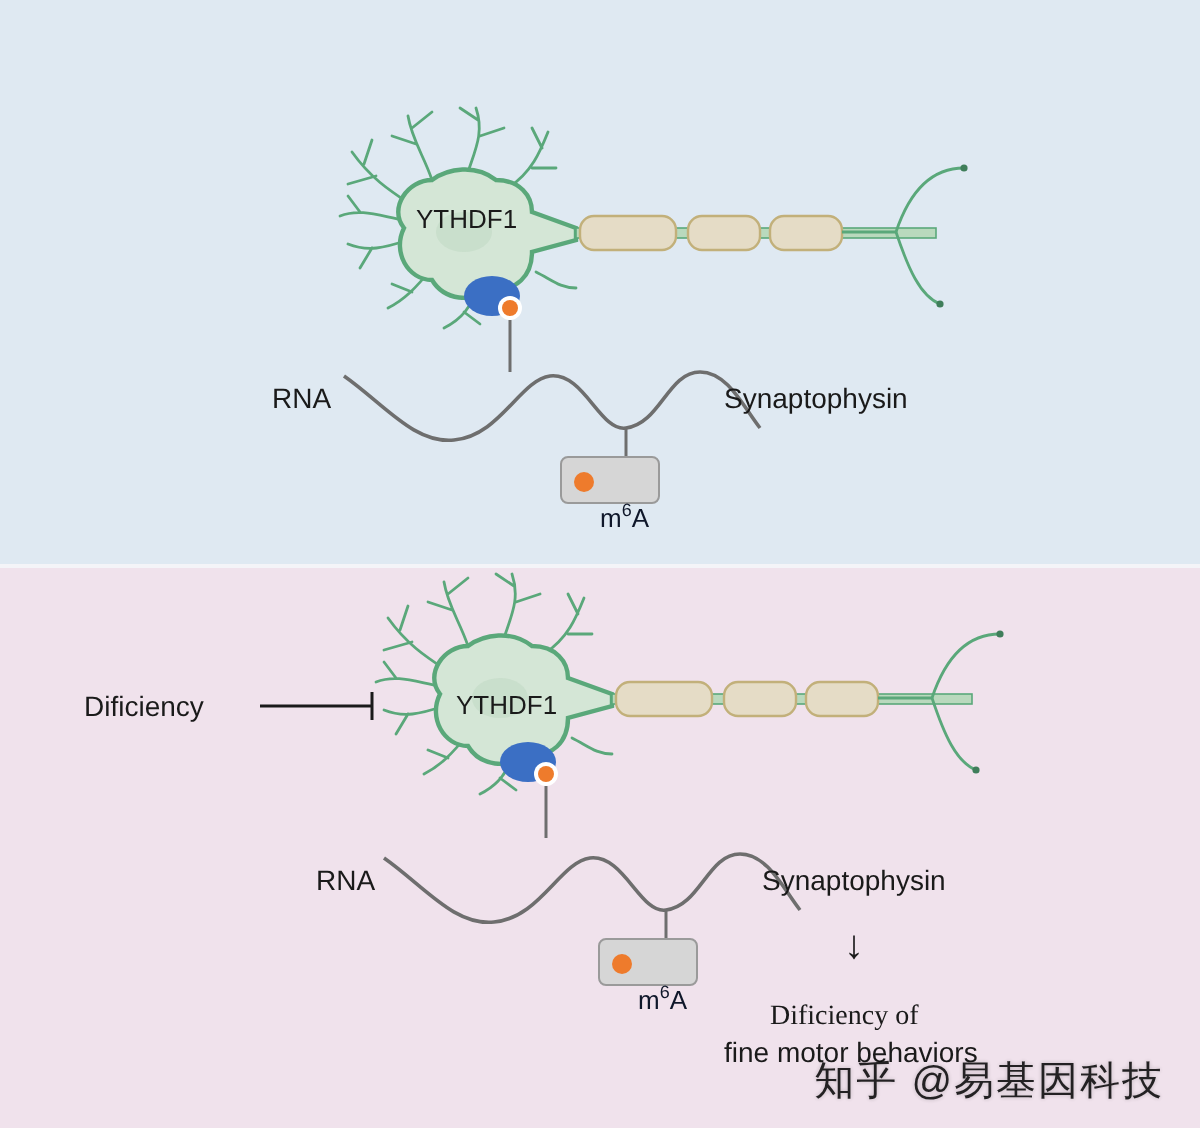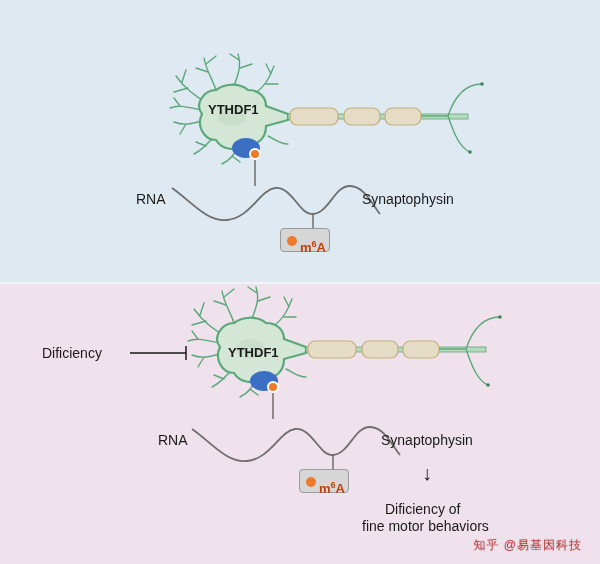--- a/index.html
+++ b/index.html
@@ -3,26 +3,26 @@
 <meta charset="utf-8">
 <style>
   html,body{margin:0;padding:0;background:#ffffff;}
   body{width:600px;height:564px;position:relative;overflow:hidden;font-family:"Liberation Sans",sans-serif;}
   .panel{position:absolute;left:0;width:600px;}
   .panel-top{top:0;height:282px;background:#dfe9f2;}
   .panel-bottom{top:284px;height:280px;background:#f0e2ec;}
   .divider{position:absolute;left:0;top:282px;width:600px;height:2px;background:#f4f4f8;}
   svg{position:absolute;left:0;top:0;}
   .lbl{position:absolute;color:#1a1a1a;font-size:14px;white-space:nowrap;}
-  .cell-lbl{font-size:13px;font-weight:bold;}
+  .cell-lbl{font-size:13px;}
   .m6a-box{position:absolute;width:50px;height:24px;background:#d6d6d6;border:1px solid #9a9a9a;border-radius:4px;box-sizing:border-box;}
   .m6a-dot{position:absolute;left:6px;top:7px;width:10px;height:10px;border-radius:50%;background:#ee7b2c;}
-  .m6a-text{position:absolute;left:19px;top:10px;font-size:13px;color:#c2410c;font-weight:bold;}
+  .m6a-text{position:absolute;left:19px;top:21px;font-size:13px;color:#0f172a;}
   .m6a-text sup{font-size:9px;}
-  .watermark{position:absolute;right:18px;bottom:10px;color:#b91c1c;font-size:12px;opacity:0.85;text-shadow:0 0 2px rgba(0,0,0,0.25);letter-spacing:1px;}
+  .watermark{position:absolute;right:18px;bottom:10px;color:#000000;font-size:20px;opacity:0.85;text-shadow:0 0 2px rgba(0,0,0,0.25);letter-spacing:1px;}
   .arrow-down{position:absolute;font-size:20px;color:#1a1a1a;}
 </style>
 </head>
 <body>
 
 <div class="panel panel-top"></div>
 <div class="divider"></div>
 <div class="panel panel-bottom"></div>
 
 <svg width="600" height="564" viewBox="0 0 600 564">
@@ -98,16 +98,16 @@
 
 <div class="lbl" style="left:42px;top:345px;">Dificiency</div>
 <div class="lbl cell-lbl" style="left:228px;top:345px;">YTHDF1</div>
 <div class="lbl" style="left:158px;top:432px;">RNA</div>
 <div class="lbl" style="left:381px;top:432px;">Synaptophysin</div>
 <div class="m6a-box" style="left:299px;top:469px;">
   <span class="m6a-dot"></span>
   <span class="m6a-text"><span>m</span><sup>6</sup><span>A</span></span>
 </div>
 <div class="arrow-down" style="left:422px;top:462px;">↓</div>
-<div class="lbl" style="left:385px;top:501px;">Dificiency of</div>
+<div class="lbl" style="left:385px;top:501px;font-family:Liberation Serif, serif;">Dificiency of</div>
 <div class="lbl" style="left:362px;top:518px;text-align:center;">fine motor behaviors</div>
 
 <div class="watermark">知乎 @易基因科技</div>
 
 </body></html>

